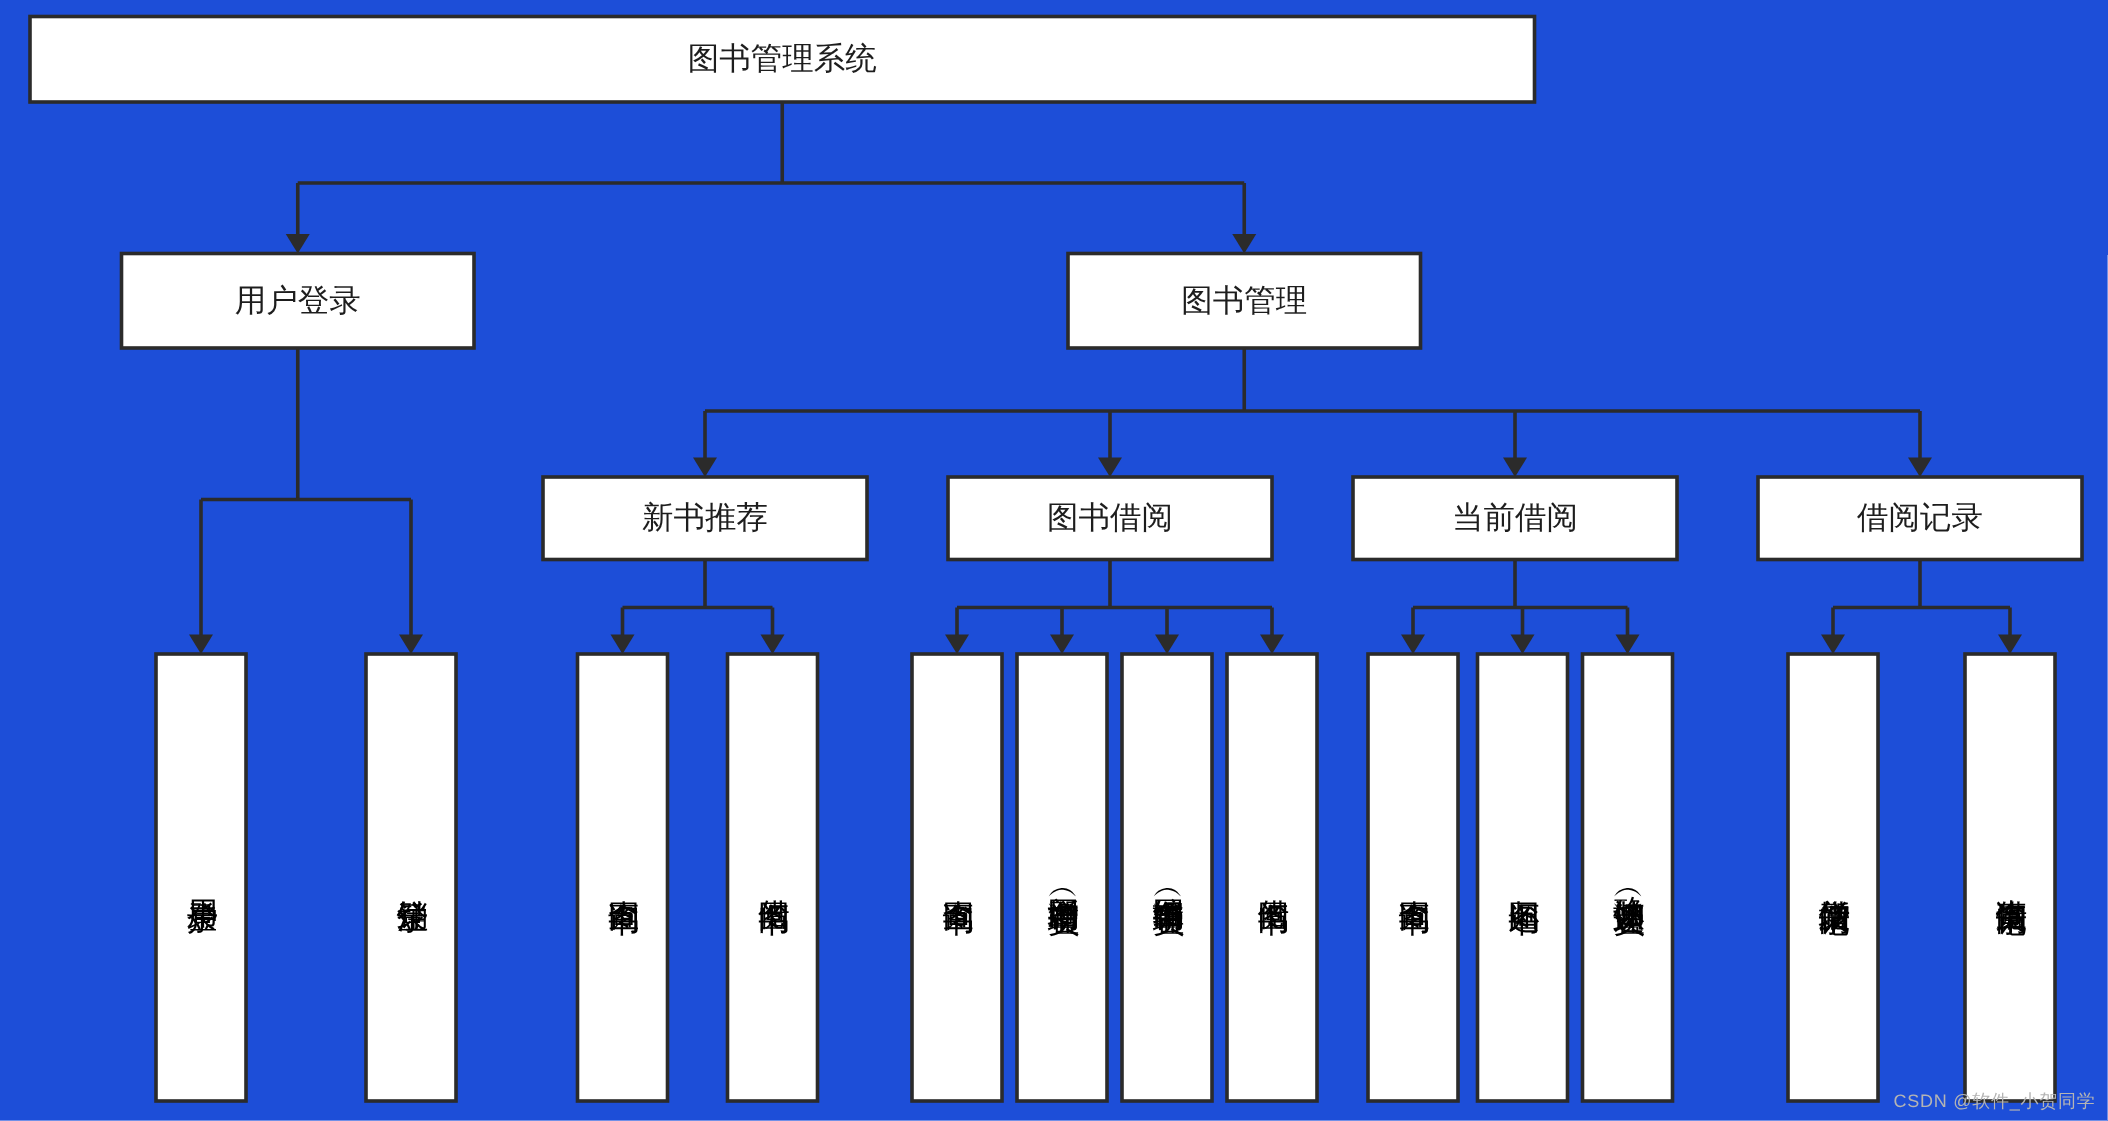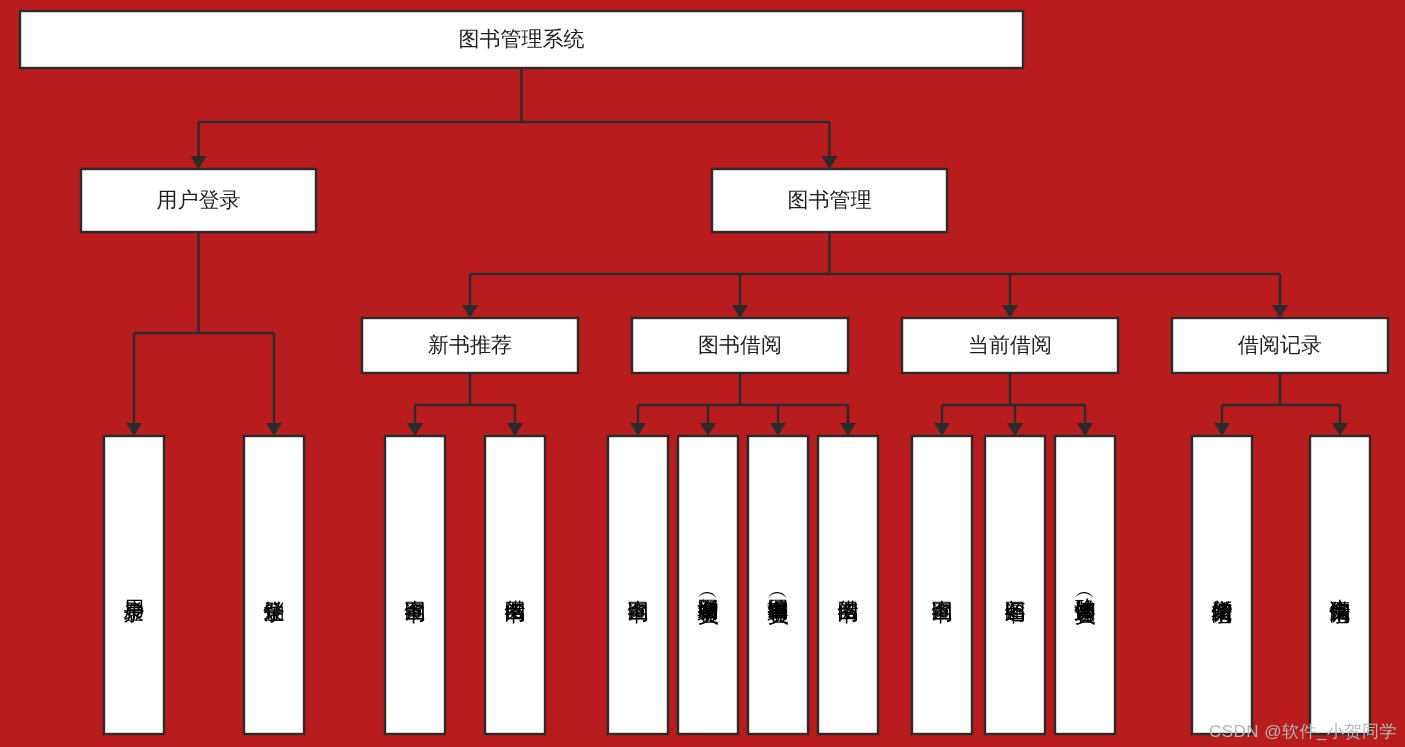--- a/index.html
+++ b/index.html
@@ -11,21 +11,21 @@
   body {
     width: 1405px;
     height: 747px;
     overflow: hidden;
     font-family: "Liberation Sans", "DejaVu Sans", sans-serif;
   }
   #diagram-root {
     position: relative;
     width: 1405px;
     height: 747px;
-    background: #b91c1c;
+    background: #1d4ed8;
   }
   svg#diagram-canvas {
     position: absolute;
     left: 0;
     top: 0;
     width: 1405px;
     height: 747px;
     display: block;
   }
   .node-rect {
@@ -57,21 +57,21 @@
     writing-mode: vertical-rl;
     text-orientation: upright;
     letter-spacing: 1px;
     white-space: pre;
   }
   .watermark-text {
     position: absolute;
     right: 8px;
     bottom: 4px;
     font-family: "Liberation Sans", "DejaVu Sans", sans-serif;
-    font-size: 17px;
+    font-size: 12px;
     color: #b4b4b4;
     letter-spacing: 0.5px;
     white-space: nowrap;
     pointer-events: none;
   }
 </style>
 </head>
 <body>
 
 <div id="diagram-root">

